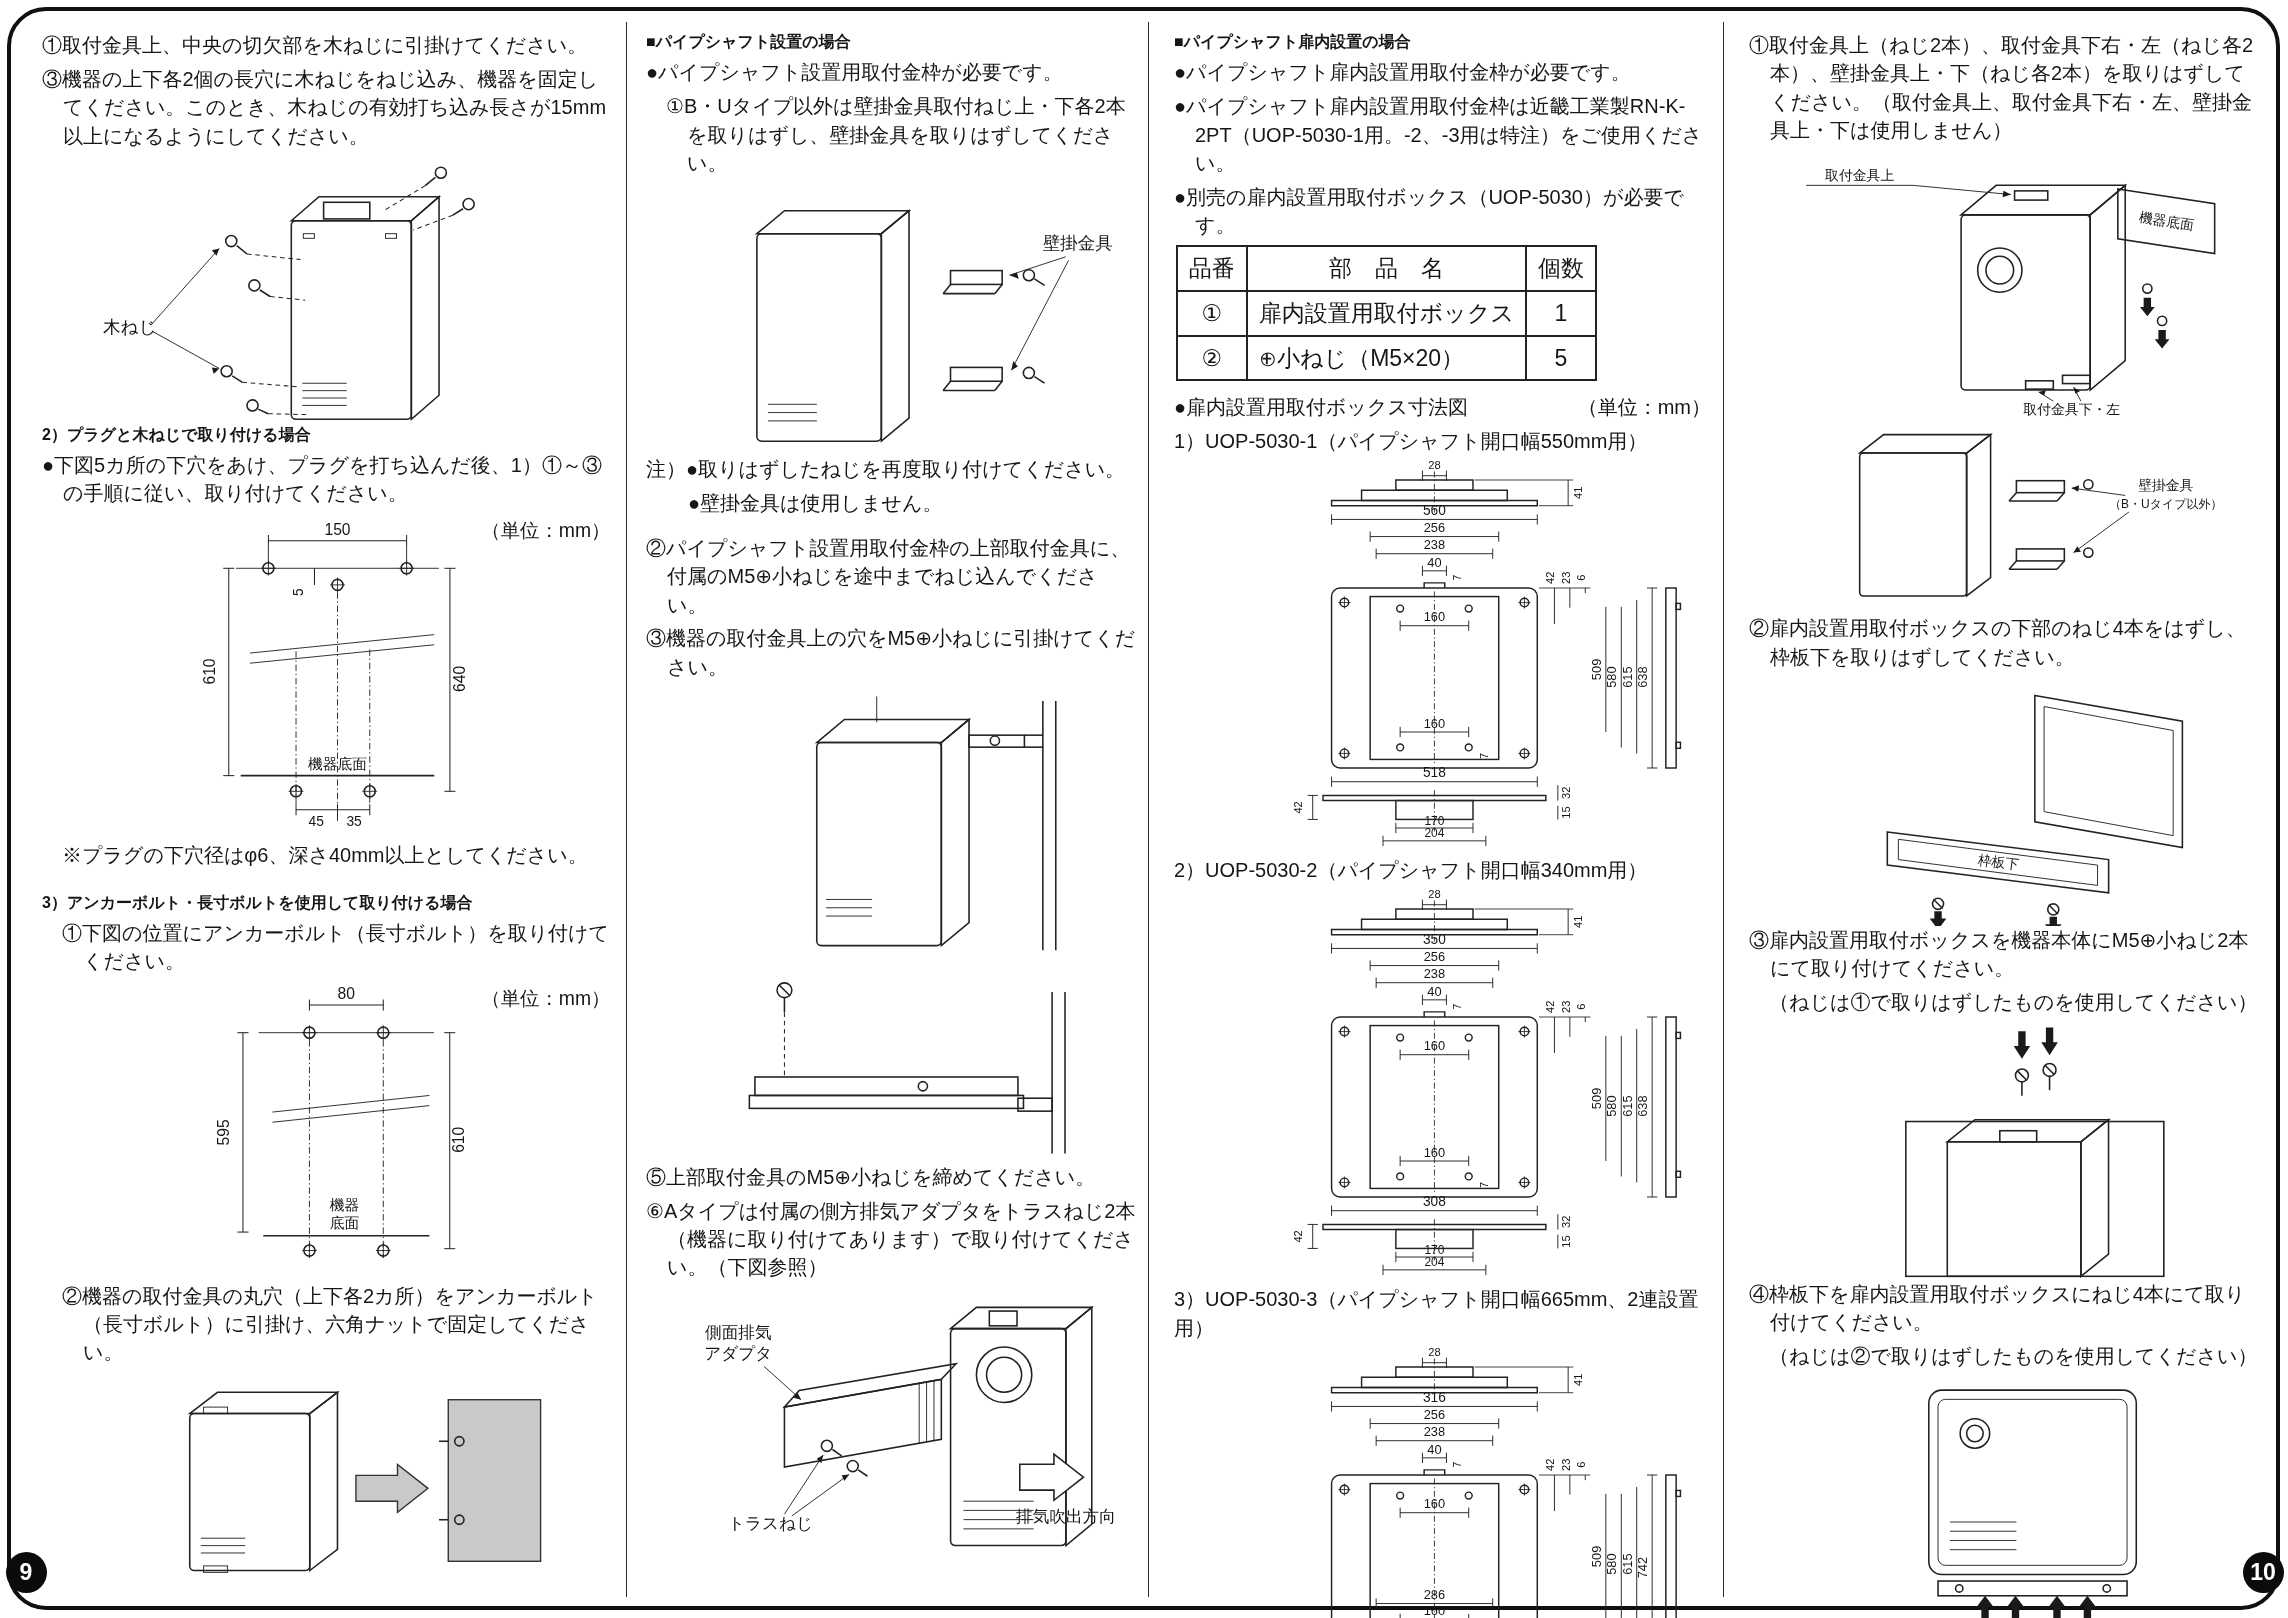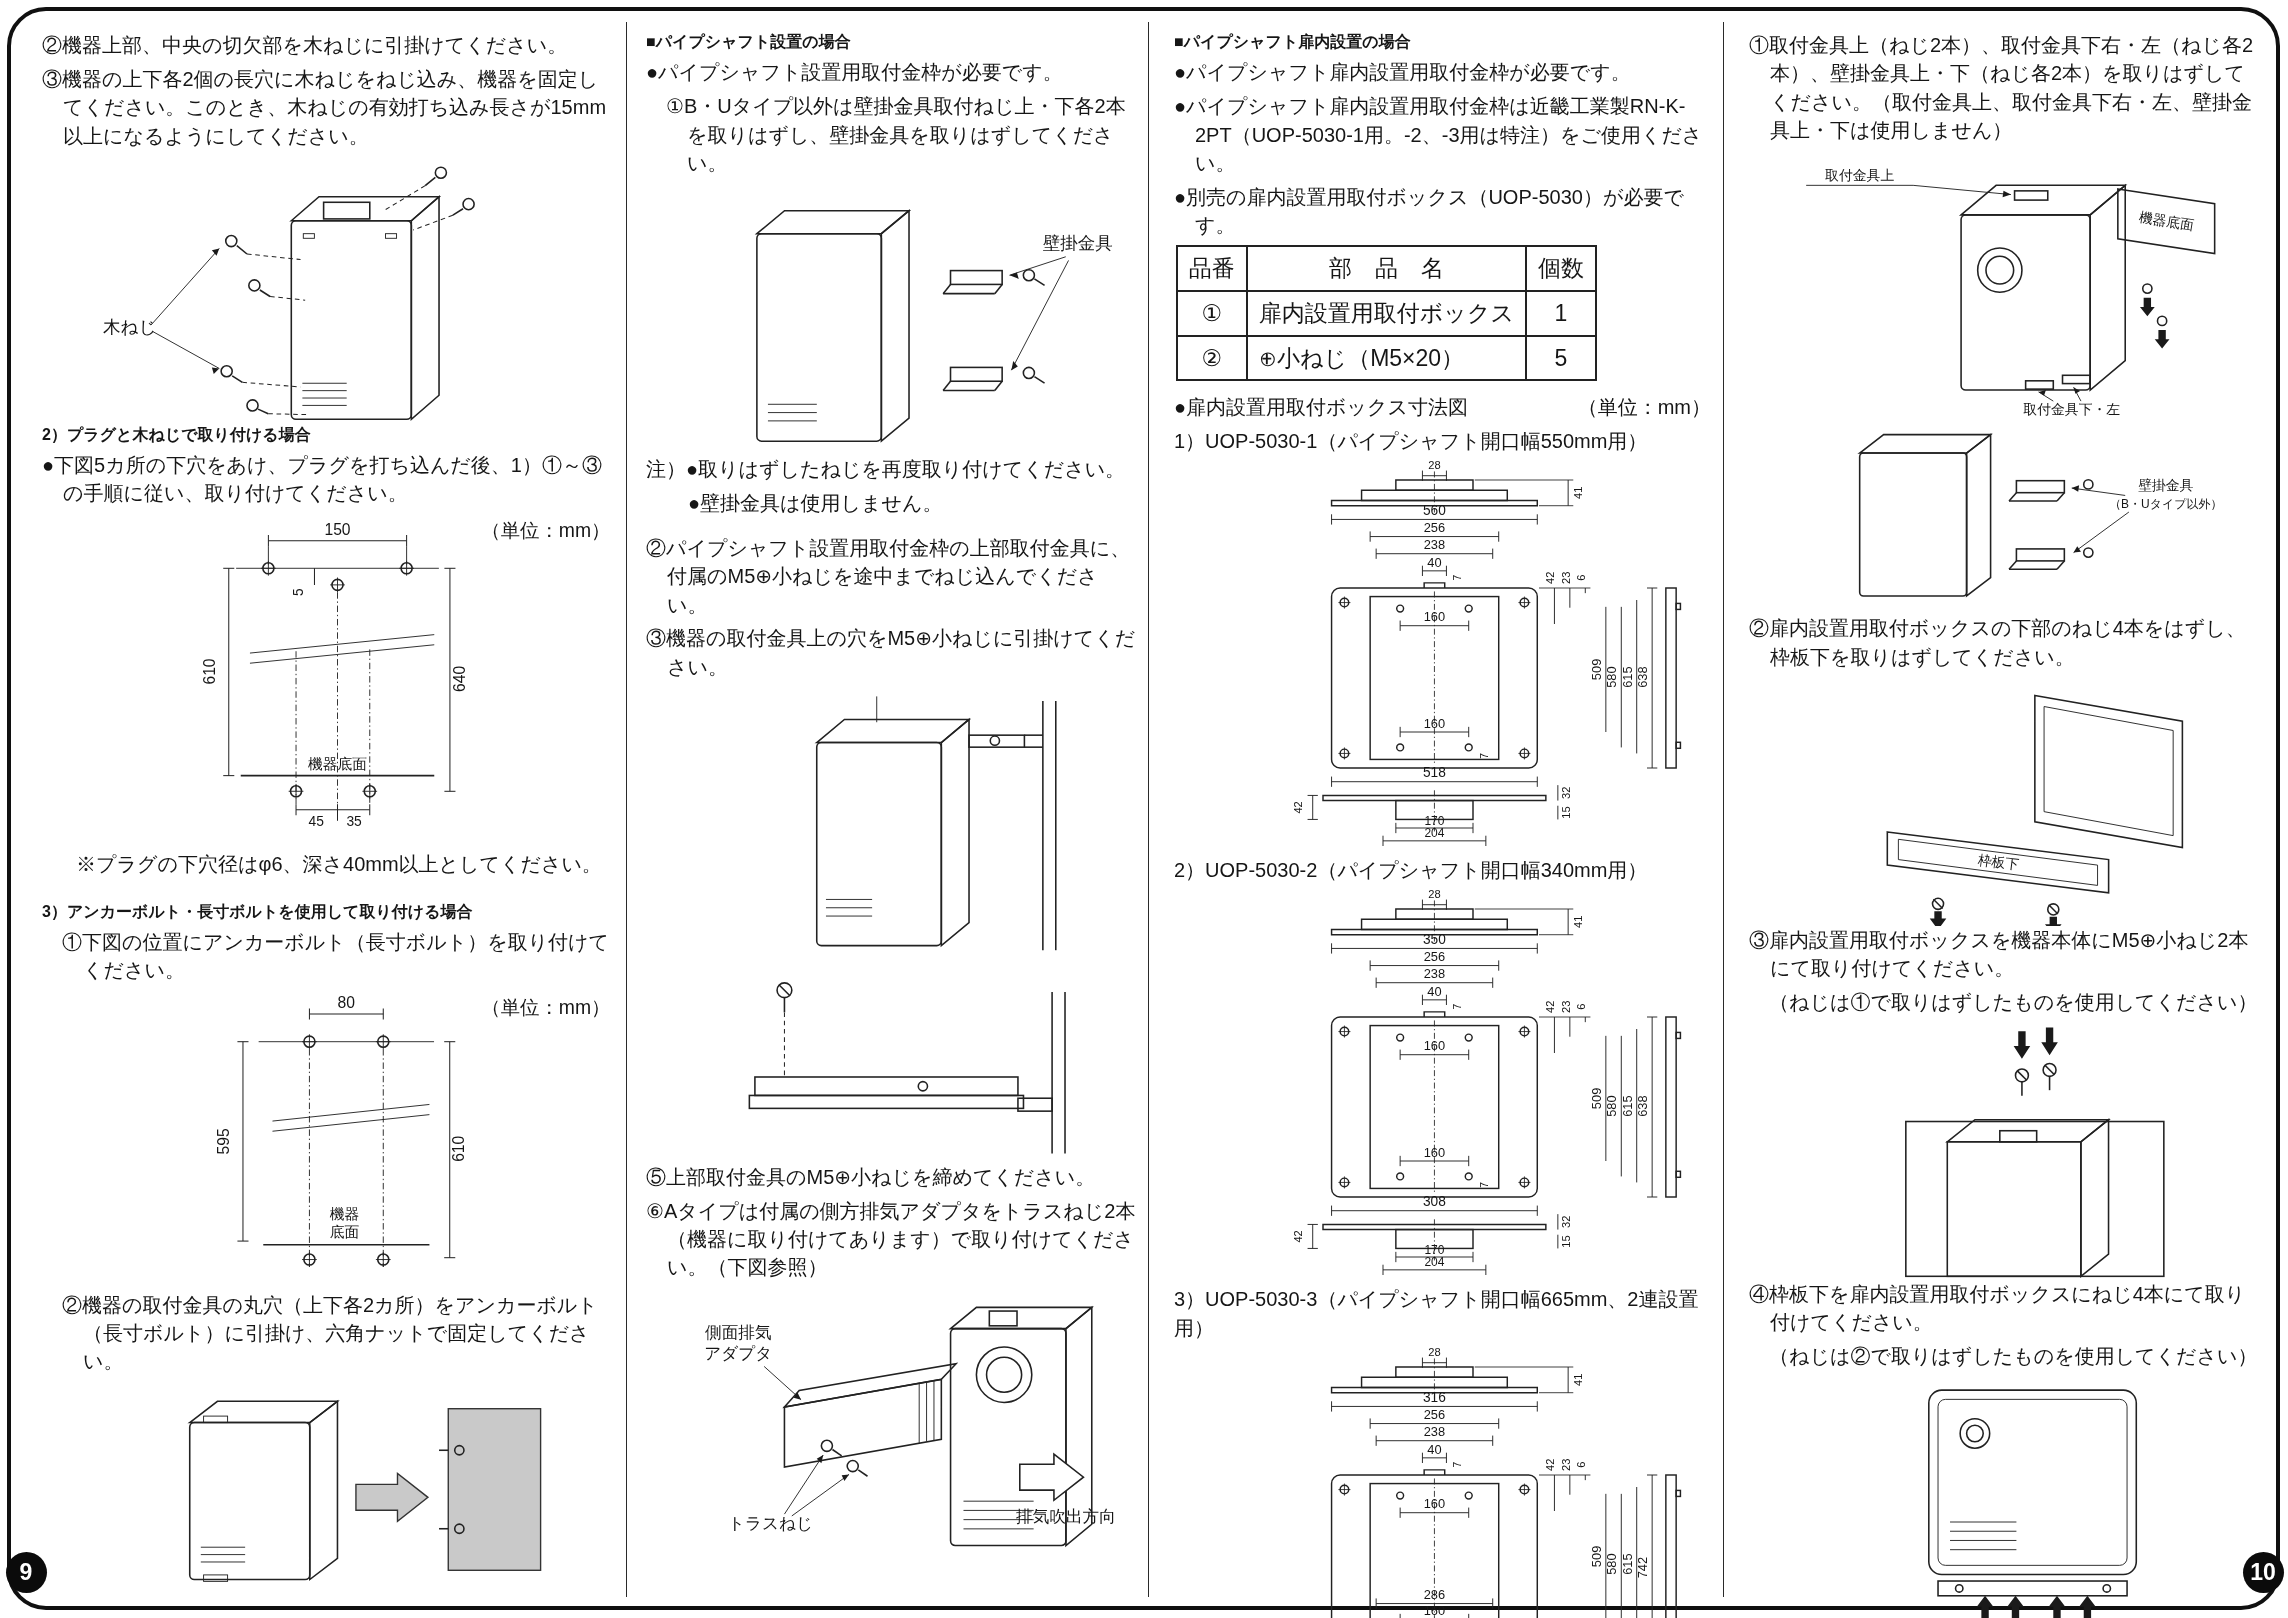--- a/index.html
+++ b/index.html
@@ -40,21 +40,21 @@
 
 <div class="sheet">
   <div class="frame"></div>
   <div class="vline" style="left:626px;"></div>
   <div class="vline" style="left:1148px;"></div>
   <div class="vline" style="left:1723px;"></div>
   <div class="badge" style="left:5.5px;top:1552px;">9</div>
   <div class="badge" style="right:5.5px;top:1552px;">10</div>
 
   <div class="col" style="left:42px;top:31px;width:574px;">
-    <p class="hang">②機器上部、中央の切欠部を木ねじに引掛けてください。</p>
+    <p class="hang">①取付金具上、中央の切欠部を木ねじに引掛けてください。</p>
     <p class="hang">③機器の上下各2個の長穴に木ねじをねじ込み、機器を固定してください。このとき、木ねじの有効打ち込み長さが15mm以上になるようにしてください。</p>
 
     <svg width="554" height="268" viewBox="0 0 600 290">
       <polygon class="s" points="270,70 300,44 430,44 400,70"></polygon>
       <rect class="s" x="270" y="70" width="130" height="215" rx="5"></rect>
       <polygon class="s" points="400,70 430,44 430,259 400,285"></polygon>
       <rect class="s" x="305" y="50" width="50" height="18"></rect>
       <rect class="t" x="283" y="84" width="12" height="5"></rect>
         <rect class="t" x="372" y="84" width="12" height="5"></rect>
       <line class="t" x1="282" y1="246" x2="330" y2="246"></line>
@@ -134,21 +134,21 @@
         <line class="dim" x1="185" y1="322" x2="230" y2="322"></line>
           <line class="dim" x1="230" y1="322" x2="265" y2="322"></line>
         <line class="dim" x1="185" y1="316" x2="185" y2="328"></line>
           <line class="dim" x1="230" y1="316" x2="230" y2="334"></line>
           <line class="dim" x1="265" y1="316" x2="265" y2="328"></line>
         <text x="207" y="340" font-size="15" text-anchor="middle">45</text>
         <text x="248" y="340" font-size="15" text-anchor="middle">35</text>
       </svg>
     </div>
 
-    <p class="ind" style="margin-top:14px;text-align:center;">※プラグの下穴径はφ6、深さ40mm以上としてください。</p>
+    <p class="ind" style="margin-top:5px;">※プラグの下穴径はφ6、深さ40mm以上としてください。</p>
 
     <p class="sec" style="margin-top:22px;">3）アンカーボルト・長寸ボルトを使用して取り付ける場合</p>
     <p class="hang ind">①下図の位置にアンカーボルト（長寸ボルト）を取り付けてください。</p>
 
     <div class="figwrap" style="height:293px;">
       <span class="unitnote">（単位：mm）</span>
       <svg width="397" height="288" viewBox="0 0 430 312" style="margin-left:92px;">
         <line class="dim" x1="190" y1="26" x2="270" y2="26"></line>
         <line class="dim" x1="190" y1="20" x2="190" y2="32"></line>
           <line class="dim" x1="270" y1="20" x2="270" y2="32"></line>

